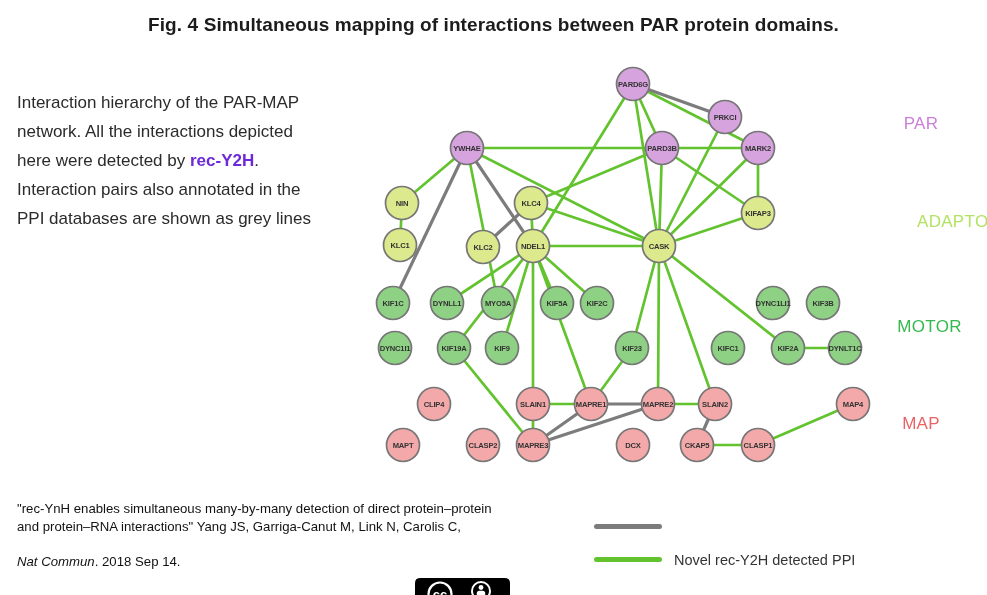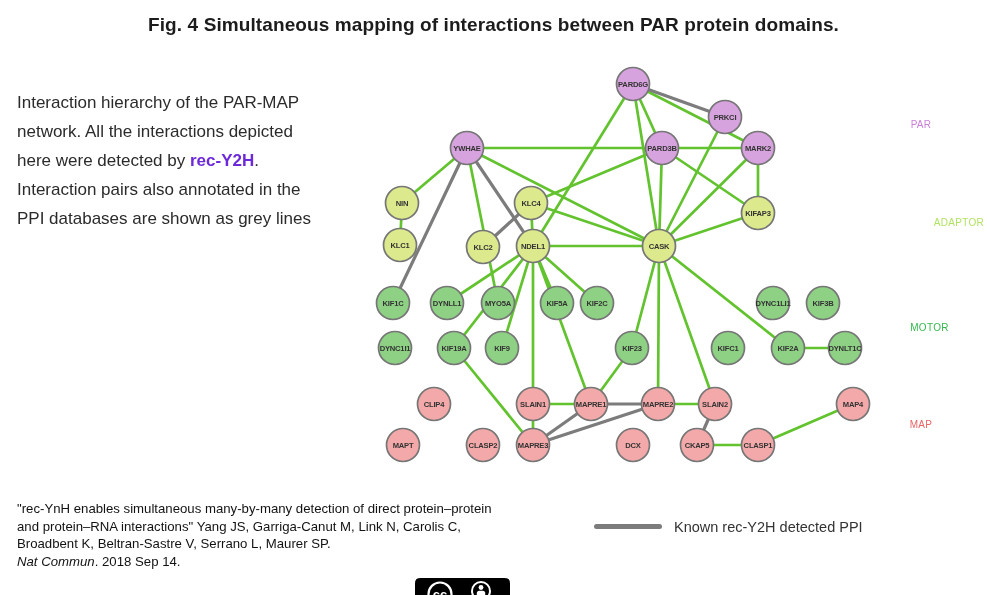--- a/index.html
+++ b/index.html
@@ -13,21 +13,21 @@
   }
   .description{
     position:absolute;left:17px;top:88px;width:304px;
     font-size:17px;line-height:29px;color:#2b2b2b;margin:0;
   }
   .description strong{color:#6d28d9;}
   #net-svg{position:absolute;left:0;top:0;}
   #net-svg text{font-family:"Liberation Sans",sans-serif;}
   .group-label{
     position:absolute;transform:translate(-50%,-50%);
-    font-size:10px;font-weight:400;letter-spacing:.3px;white-space:nowrap;text-align:right;
+    font-size:17px;font-weight:400;letter-spacing:.3px;white-space:nowrap;text-align:right;
   }
   .citation{
     position:absolute;left:17px;top:500px;width:560px;
     font-size:13.2px;line-height:17.6px;color:#121212;
   }
   .citation a{color:#2456c4;text-decoration:underline;}
   .cc-badge{position:absolute;left:415px;top:578px;width:95px;height:24px;}
   .legend{position:absolute;left:594px;top:516px;}
   .legend-row{display:flex;align-items:center;height:21px;margin-bottom:12px;}
   .swatch{display:inline-block;width:68px;height:4.5px;border-radius:2.5px;margin-right:12px;}
@@ -243,34 +243,37 @@
   </svg>
 
 <div class="group-label" id="glabel-0" style="left: 921px; top: 124px; color: rgb(203, 127, 216);">PAR</div>
 <div class="group-label" id="glabel-1" style="left: 921px; top: 222px; color: rgb(178, 226, 99); margin-left: 38px;">ADAPTOR</div>
 <div class="group-label" id="glabel-2" style="left: 921px; top: 327px; color: rgb(53, 185, 78); padding-left: 17px;">MOTOR</div>
 <div class="group-label" id="glabel-3" style="left: 921px; top: 424px; color: rgb(233, 101, 101);">MAP</div>
 
 <div class="citation">
   <span>"rec-YnH enables simultaneous many-by-many detection of direct protein–protein</span><br>
   <span>and protein–RNA interactions" Yang JS, Garriga-Canut M, Link N, Carolis C,</span><br>
-  <span>Broadbent K, Beltran-Sastre V, Serrano L, Maurer SP.</span><br>
+  <br>
   <em>Nat Commun</em><span>. 2018 Sep 14.</span><br>
 </div>
 
 <div class="cc-badge">
   <svg width="95" height="32" viewBox="0 0 95 32">
     <rect x="0.5" y="0.5" width="94" height="31" rx="4" fill="#000000" stroke="#000000"></rect>
     <circle cx="25" cy="16" r="11.5" fill="none" stroke="#ffffff" stroke-width="2.2"></circle>
     <text x="25" y="20.5" text-anchor="middle" font-size="13" font-weight="bold" fill="#ffffff" font-family="Liberation Sans, sans-serif">cc</text>
     <circle cx="66" cy="13" r="9" fill="none" stroke="#ffffff" stroke-width="2"></circle>
     <circle cx="66" cy="9.5" r="2.4" fill="#ffffff"></circle>
     <rect x="61.8" y="12.8" width="8.4" height="6.4" rx="2.5" fill="#ffffff"></rect>
     <text id="cc-by-text" x="66" y="29.5" text-anchor="middle" font-size="7" font-weight="bold" fill="#ffffff" font-family="Liberation Sans, sans-serif">BY</text>
   </svg>
 </div>
 
 <div class="legend">
   <div class="legend-row">
     <span class="swatch" id="swatch-known" style="background: rgb(124, 124, 124);"></span>
-    <span class="legend-label">Known rec-Y2H detected PPI</span>
+  </div>
+  <div class="legend-row">
+    <span class="swatch" id="swatch-novel" style="background: rgb(98, 195, 47);"></span>
+    <span class="legend-label">Novel rec-Y2H detected PPI</span>
   </div>
 </div>
 
 </body></html>

